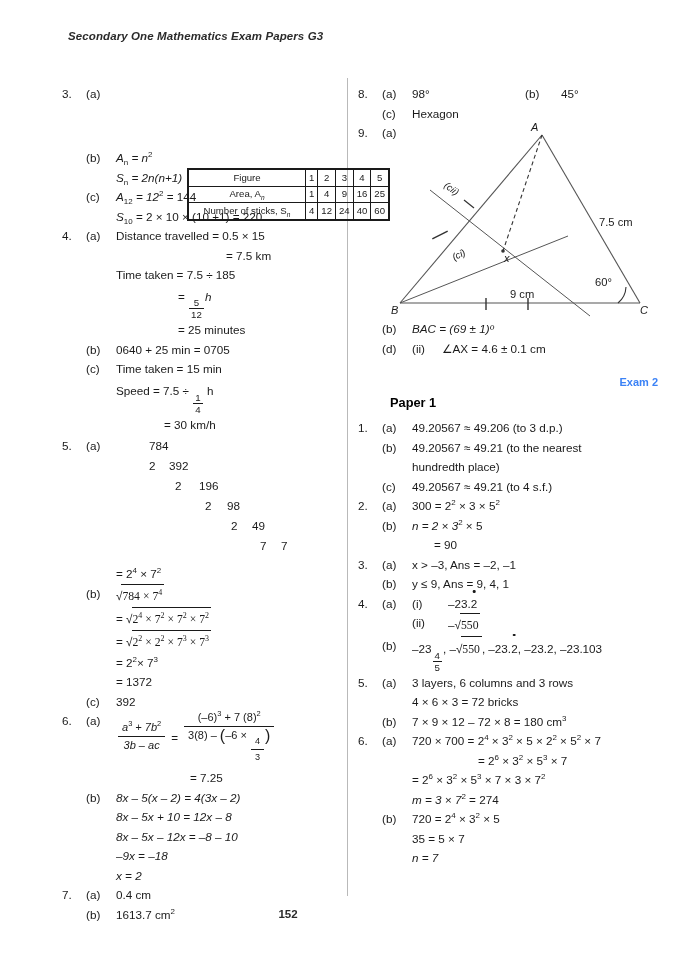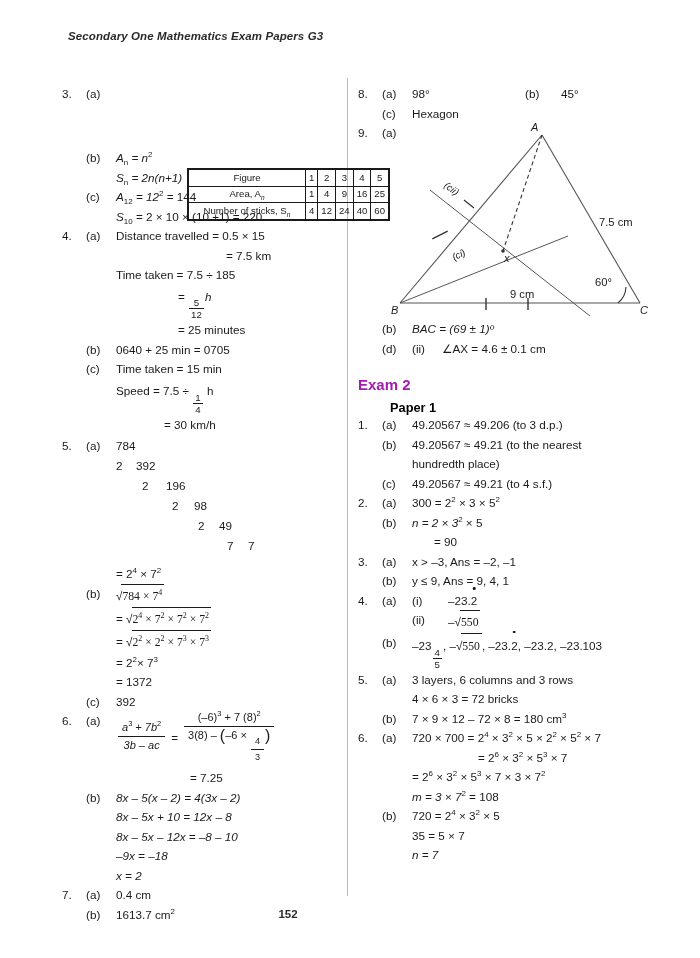--- a/index.html
+++ b/index.html
@@ -162,32 +162,33 @@
   .fig-table td.lbl {
     text-align: center;
     padding: 1.5px 10px;
     min-width: 96px;
   }
   .fig-table td.val { width: 21px; }
   .fig-table { box-shadow: 0 0 0 1px #1a1a1a; }
 
   
   .exam-heading {
-    font-size: 15px;
+    font-size: 11px;
     font-weight: bold;
-    color: #a21caf;
+    color: #3b82f6;
+    text-align: right;
   }
   .paper-heading {
     font-size: 12.8px;
     font-weight: bold;
     color: #000;
   }
 
   
-  .tree { position: relative; height: 128px; font-size: 11.7px; }
+  .tree { position: relative; height: 128px; font-size: 11.7px; margin-left: 33px; }
   .tree span { position: absolute; white-space: nowrap; }
 
   
   .geo {
     position: absolute;
     left: 390px;
     top: 118px;
     width: 270px;
     height: 200px;
   }
@@ -427,21 +428,21 @@
       <div class="qbody ital">BAC = (69 ± 1)º</div>
     </div>
     <div class="qrow">
       <div class="qnum"></div>
       <div class="qlet">(d)</div>
       <div class="qsub">(ii)</div>
       <div class="qbody">∠AX = 4.6 ± 0.1 cm</div>
     </div>
 
     <div class="exam-heading" style="margin-top:18px;">Exam 2</div>
-    <div class="paper-heading" style="margin-top:7px; margin-bottom:0;padding-left:32px;">Paper 1</div>
+    <div class="paper-heading" style="margin-top:7px; margin-bottom:8px;padding-left:32px;">Paper 1</div>
 
     <div class="qrow">
       <div class="qnum">1.</div>
       <div class="qlet">(a)</div>
       <div class="qbody">49.20567 ≈ 49.206 (to 3 d.p.)</div>
     </div>
     <div class="qrow">
       <div class="qnum"></div>
       <div class="qlet">(b)</div>
       <div class="qbody">
@@ -515,21 +516,21 @@
       <div class="qbody"><span>7 × 9 × 12 – 72 × 8 = 180 cm</span><sup>3</sup></div>
     </div>
 
     <div class="qrow">
       <div class="qnum">6.</div>
       <div class="qlet">(a)</div>
       <div class="qbody">
         <div><span>720 × 700 = 2</span><sup>4</sup><span> × 3</span><sup>2</sup><span> × 5 × 2</span><sup>2</sup><span> × 5</span><sup>2</sup><span> × 7</span></div>
         <div style="padding-left:66px;"><span>= 2</span><sup>6</sup><span> × 3</span><sup>2</sup><span> × 5</span><sup>3</sup><span> × 7</span></div>
         <div><span>= 2</span><sup>6</sup><span> × 3</span><sup>2</sup><span> × 5</span><sup>3</sup><span> × 7 × 3 × 7</span><sup>2</sup></div>
-        <div><i>m = 3 × 7</i><sup>2</sup><span> = 108</span></div>
+        <div><i>m = 3 × 7</i><sup>2</sup><span> = 274</span></div>
       </div>
     </div>
     <div class="qrow">
       <div class="qnum"></div>
       <div class="qlet">(b)</div>
       <div class="qbody">
         <div><span>720 = 2</span><sup>4</sup><span> × 3</span><sup>2</sup><span> × 5</span></div>
         <div>35 = 5 × 7</div>
         <div><i>n = 7</i></div>
       </div>

